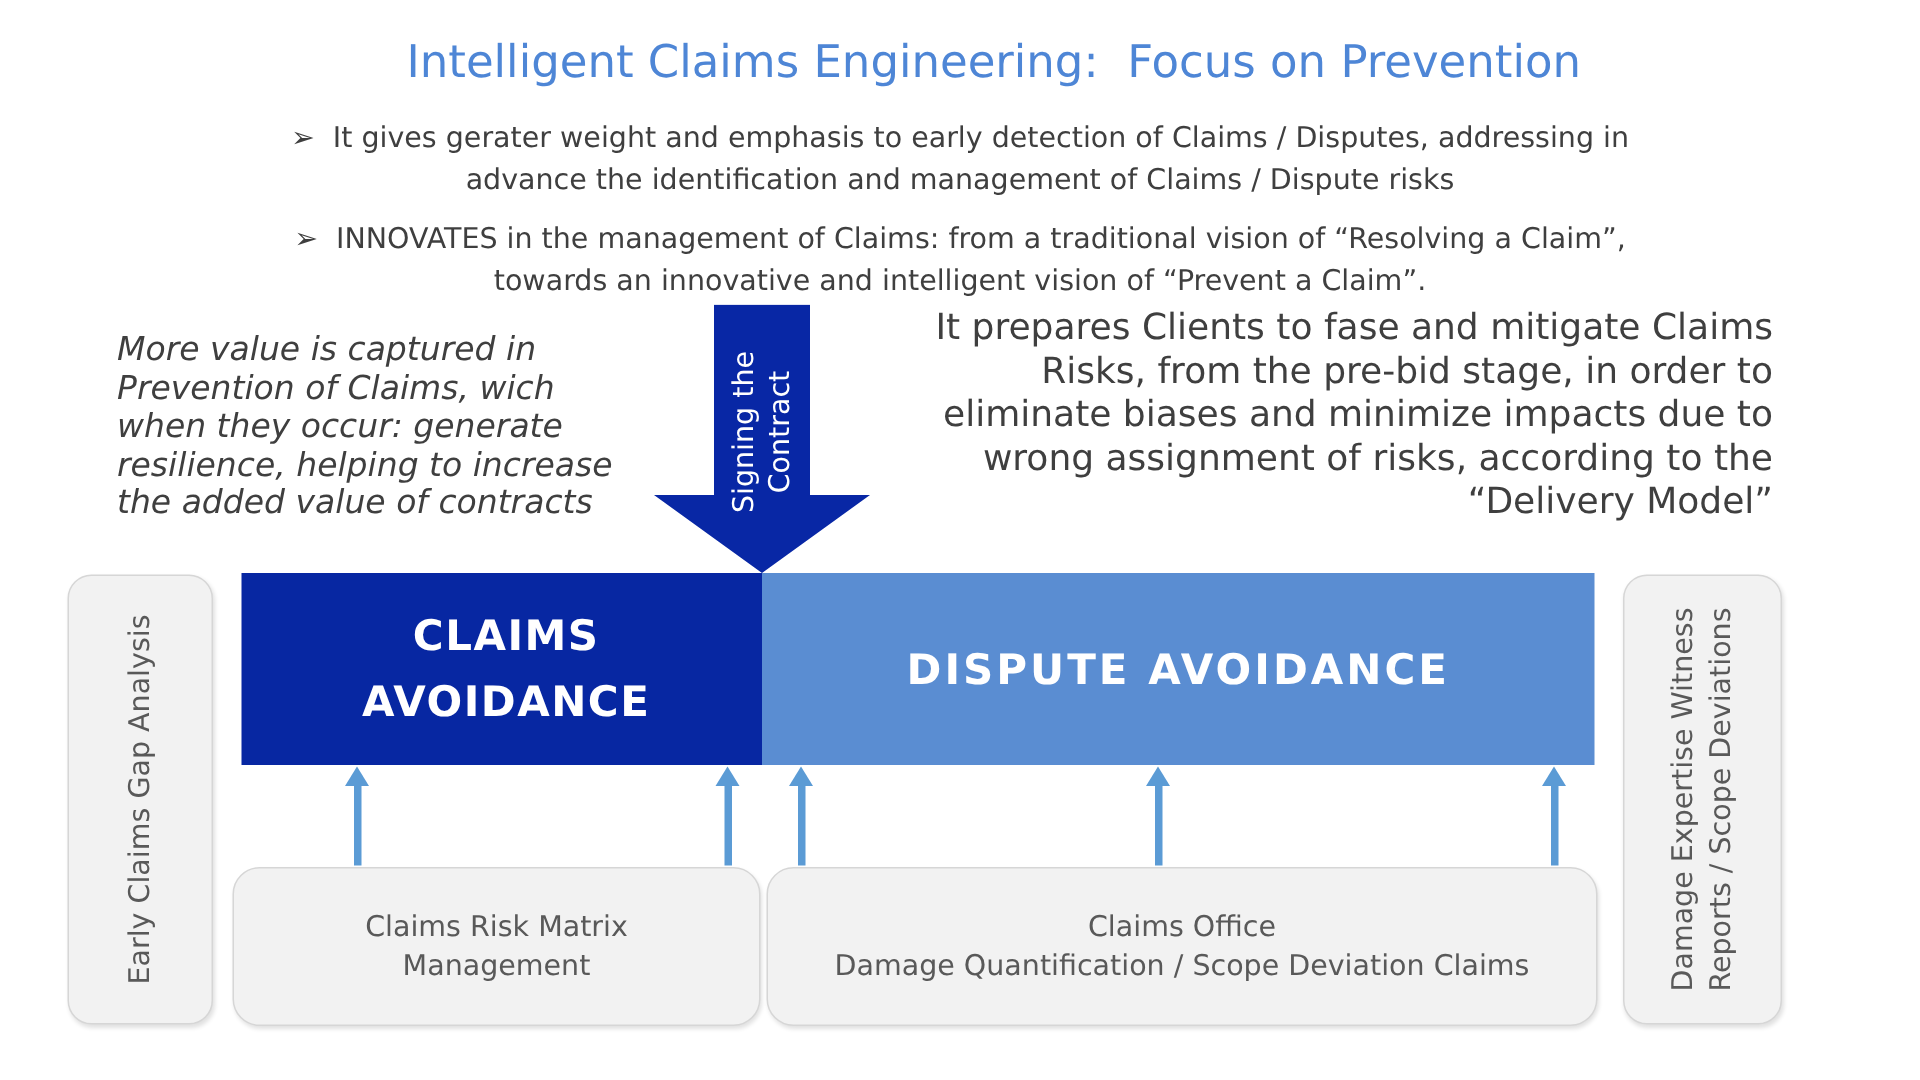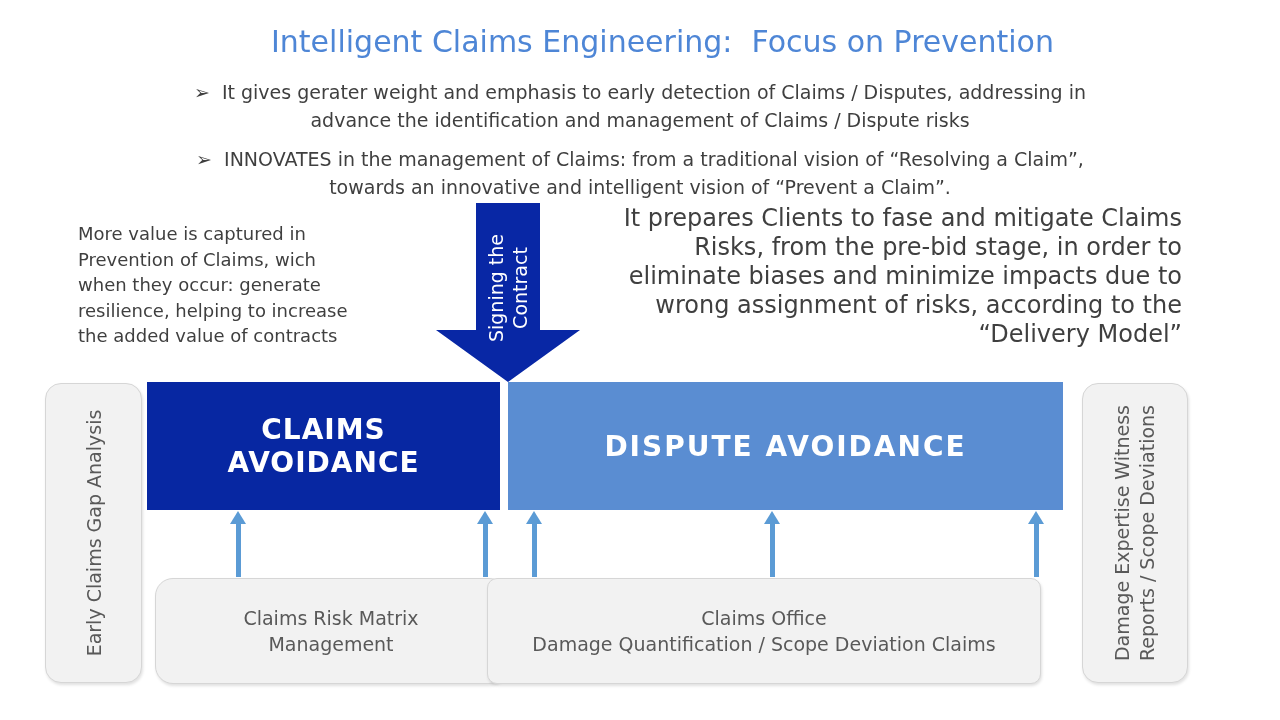--- a/index.html
+++ b/index.html
@@ -18,59 +18,59 @@
   }
   .bullets{position:absolute;left:45px;right:45px;top:78px;}
   .bullet{
     text-align:center;font-size:19px;line-height:28px;color:var(--text-dark);
     margin-bottom:11px;
   }
   .bullet .marker{margin-right:12px;}
   .bullet .btext{white-space:pre-line;}
   .left-note{
     position:absolute;left:78px;top:221px;width:340px;text-align:left;
-    font-size:18px;line-height:25.5px;color:var(--text-dark);white-space:pre-line;
+    font-size:22px;line-height:25.5px;color:var(--text-dark);white-space:pre-line;font-style:italic;
   }
   .right-note{
     position:absolute;right:98px;top:204px;width:590px;text-align:right;
     font-size:24px;line-height:29px;color:var(--text-dark);white-space:pre-line;
   }
   .big-arrow{
     position:absolute;left:436px;top:203px;width:144px;height:179px;
     background:var(--arrow-blue);
     clip-path:polygon(40px 0,104px 0,104px 127px,144px 127px,72px 179px,0 127px,40px 127px);
   }
   .big-arrow .rot-label{
     position:absolute;left:-8px;top:55px;width:160px;height:60px;
     transform:rotate(-90deg);display:flex;align-items:center;justify-content:center;
     color:var(--white);font-size:19px;line-height:24px;text-align:center;white-space:pre-line;
   }
   .bar{position:absolute;top:382px;height:128px;display:flex;align-items:center;justify-content:center;
     color:var(--white);font-weight:bold;font-size:28px;text-align:center;}
-  .bar-left{left:147px;width:353px;background:var(--navy);letter-spacing:1px;line-height:33px;white-space:pre-line;}
+  .bar-left{left:161px;width:353px;background:var(--navy);letter-spacing:1px;line-height:44px;white-space:pre-line;}
   .bar-right{left:508px;width:555px;background:var(--medium-blue);letter-spacing:2px;}
   .side-box{
     position:absolute;top:383px;height:298px;background:var(--box-bg);
     border:1px solid var(--box-border);border-radius:16px;box-shadow:1px 2px 3px rgba(0,0,0,.12);
   }
   .side-left{left:45px;width:95px;}
   .side-right{left:1082px;width:104px;}
   .side-box .rot-label{
     position:absolute;left:50%;top:50%;width:296px;
     transform:translate(-50%,-50%) rotate(-90deg);
     text-align:center;font-size:19px;line-height:25px;color:var(--text-gray);white-space:pre-line;
   }
   .bottom-box{
     position:absolute;top:578px;height:104px;background:var(--box-bg);
     border:1px solid var(--box-border);border-radius:18px;box-shadow:1px 2px 3px rgba(0,0,0,.12);
     display:flex;align-items:center;justify-content:center;text-align:center;
     font-size:19px;line-height:26px;color:var(--text-gray);white-space:pre-line;
   }
   .bottom-left{left:155px;width:350px;}
-  .bottom-right{left:487px;width:552px;border-radius:10px;}
+  .bottom-right{left:511px;width:552px;}
   .conn{position:absolute;top:511px;width:16px;height:66px;}
   .conn .head{
     width:0;height:0;margin:0 auto;
     border-left:8px solid transparent;border-right:8px solid transparent;
     border-bottom:13px solid var(--connector);
   }
   .conn .stem{width:5px;height:53px;background:var(--connector);margin:0 auto;}
 </style>
 </head>
 <body>

